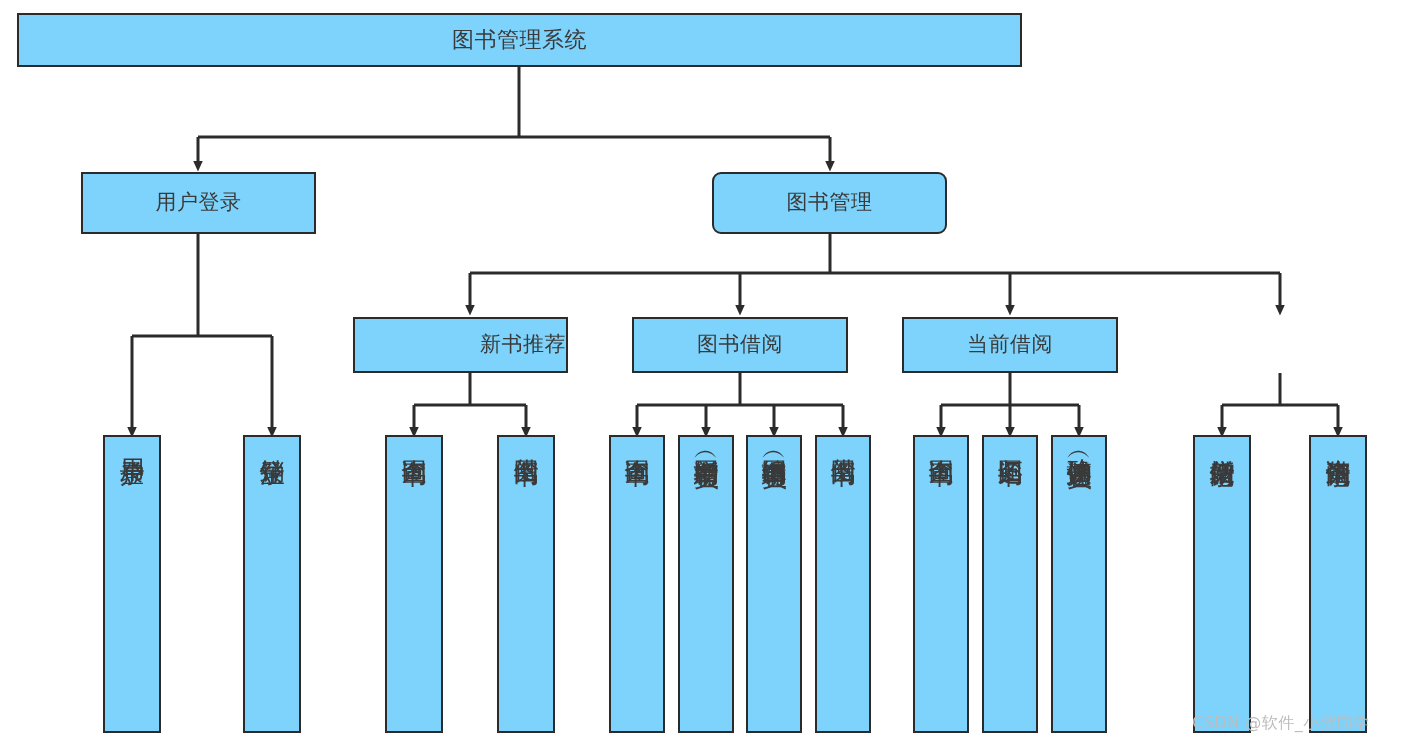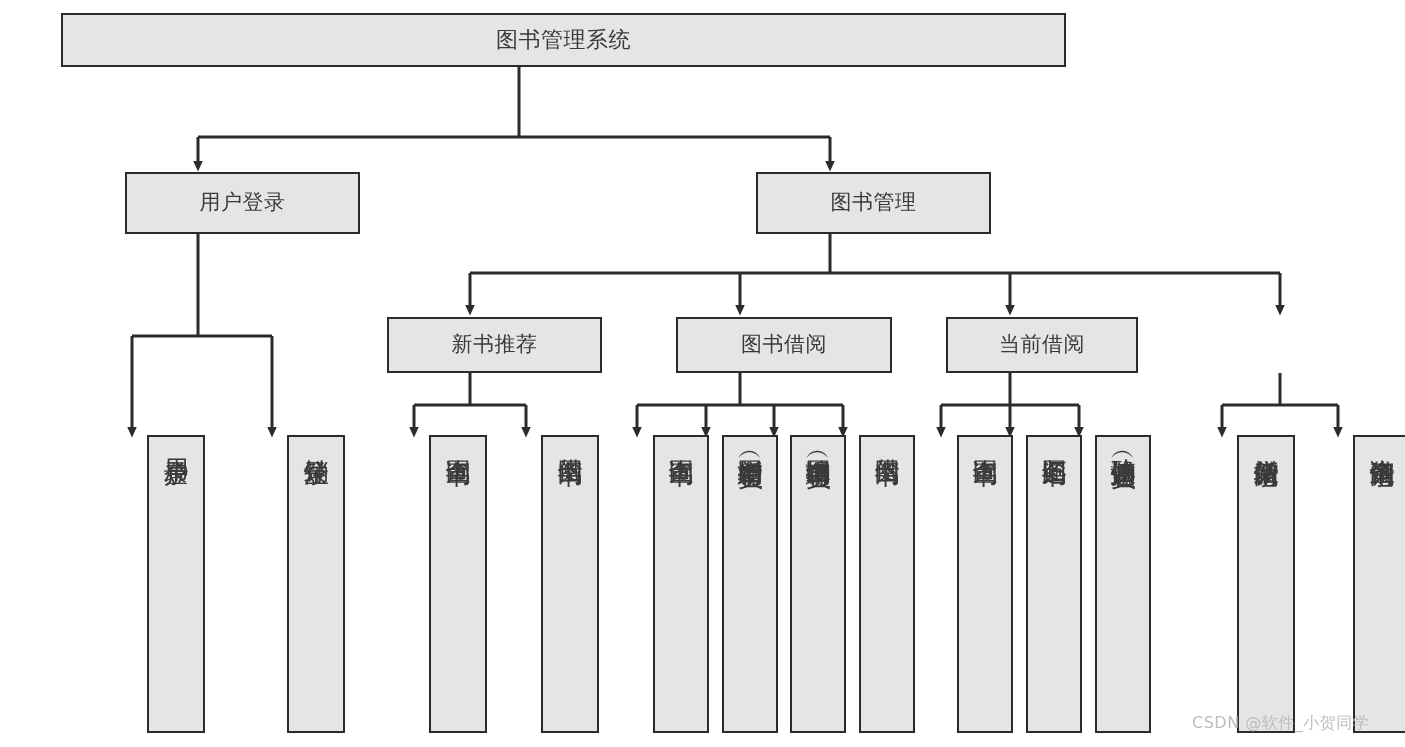--- a/index.html
+++ b/index.html
@@ -21,26 +21,25 @@
     position: absolute;
     left: 0;
     top: 0;
     width: 1405px;
     height: 747px;
   }
   .node-box {
     position: absolute;
     box-sizing: border-box;
     border: 2.5px solid #2b2b2b;
-    background: #e5e5e5;
+    background: #7dd3fc;
     display: flex;
     align-items: center;
     justify-content: center;
     color: #3a3a3a;
-    margin-left: 44px;
   }
   .node-label-h {
     font-size: 21px;
     line-height: 1.1;
     letter-spacing: 0.5px;
     white-space: nowrap;
     color: #3a3a3a;
   }
   .node-box.root .node-label-h {
     font-size: 22px;
@@ -123,31 +122,31 @@
     </g>
   </svg>
 
   <div class="node-box root" style="left:17px; top:13px; width:1005px; height:54px;">
     <span class="node-label-h">图书管理系统</span>
   </div>
 
   <div class="node-box" style="left:81px; top:172px; width:235px; height:62px;">
     <span class="node-label-h">用户登录</span>
   </div>
-  <div class="node-box" style="left:712px; top:172px; width:235px; height:62px;">
+  <div class="node-box" style="left:712px; top:172px; width:235px; height:62px;border-radius:9px;">
     <span class="node-label-h">图书管理</span>
   </div>
 
-  <div class="node-box" style="left:343px; top:317px; width:215px; height:56px;">
+  <div class="node-box" style="left:353px; top:317px; width:215px; height:56px;justify-content:flex-end;">
     <span class="node-label-h">新书推荐</span>
   </div>
   <div class="node-box" style="left:632px; top:317px; width:216px; height:56px;">
     <span class="node-label-h">图书借阅</span>
   </div>
-  <div class="node-box" style="left:902px; top:317px; width:192px; height:56px;">
+  <div class="node-box" style="left:902px; top:317px; width:216px; height:56px;">
     <span class="node-label-h">当前借阅</span>
   </div>
 
   <div class="node-box leaf" style="left:103px; top:435px; width:58px; height:298px;">
     <span class="node-label-v">用户登录</span>
   </div>
   <div class="node-box leaf" style="left:243px; top:435px; width:58px; height:298px;">
     <span class="node-label-v">注销登录</span>
   </div>
 

